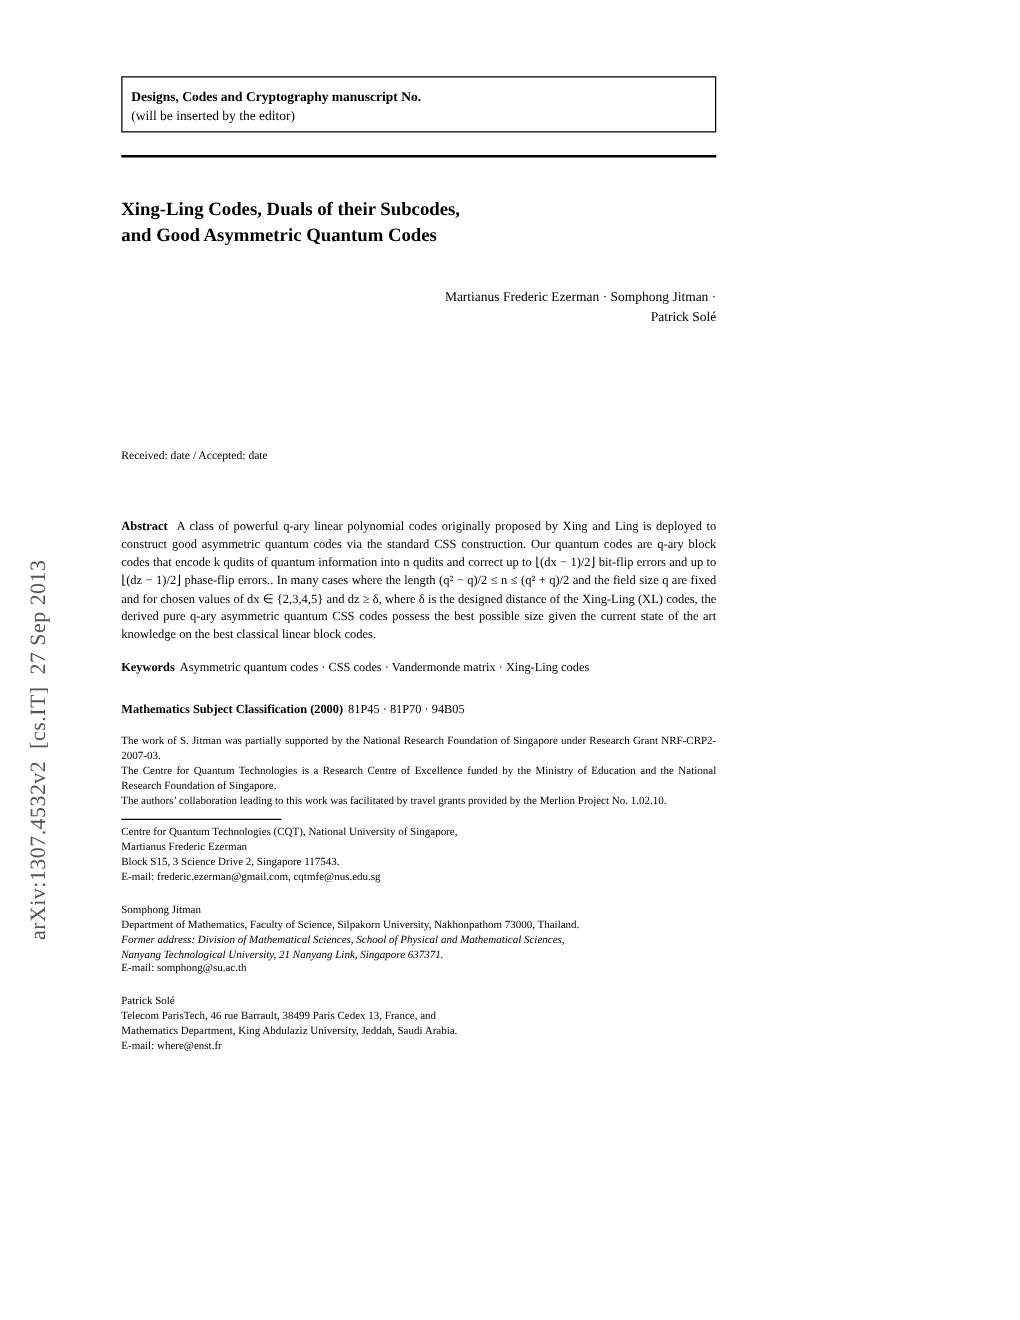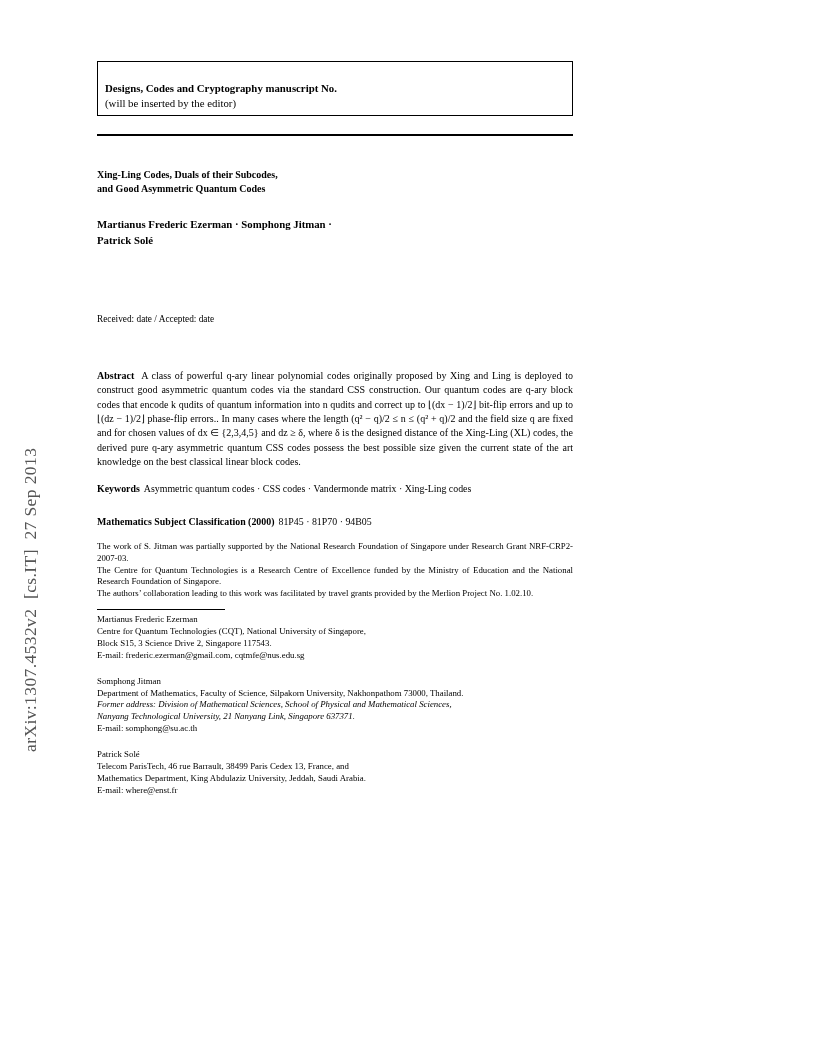--- a/index.html
+++ b/index.html
@@ -32,52 +32,53 @@
     white-space: pre;
   }
   .content {
     position: absolute;
     left: 97px;
     top: 61px;
     width: 476px;
   }
   .manuscript-box {
     border: 1px solid #000000;
-    padding: 19px 7px 5px 7px;
+    padding: 9px 7px 5px 7px;
     font-size: 10.8px;
     line-height: 1.35;
   }
   .manuscript-box .bold-line {
     font-weight: bold;
     display: block;
   }
   .manuscript-box .plain-line {
     display: block;
   }
   .top-rule {
     height: 2px;
     background: #000000;
     margin-top: 18px;
   }
   .paper-title {
     margin-top: 32px;
-    font-size: 10px;
+    font-size: 15px;
     font-weight: bold;
     line-height: 1.42;
   }
   .paper-title span { display: block; }
   .authors {
-    margin-top: 19px;
+    margin-top: 29px;
     font-size: 10.8px;
-    font-weight: bold;
+    font-weight: normal;
     line-height: 1.5;
+    text-align: right;
   }
   .authors span { display: block; }
   .dates {
-    margin-top: 66px;
+    margin-top: 98px;
     font-size: 9.3px;
   }
   .abstract {
     margin-top: 45px;
     font-size: 10px;
     line-height: 1.44;
     text-align: justify;
   }
   .abstract-label {
     font-weight: bold;
@@ -177,22 +178,22 @@
       <p>The work of S. Jitman was partially supported by the National Research Foundation of Singapore under Research Grant NRF-CRP2-2007-03.</p>
       <p>The Centre for Quantum Technologies is a Research Centre of Excellence funded by the Ministry of Education and the National Research Foundation of Singapore.</p>
       <p>The authors’ collaboration leading to this work was facilitated by travel grants provided by the Merlion Project No. 1.02.10.</p>
     </div>
 
     <div class="addr-rule"></div>
 
     <div class="addresses">
 
       <div class="addr-block">
+        <span>Centre for Quantum Technologies (CQT), National University of Singapore,</span>
         <span>Martianus Frederic Ezerman</span>
-        <span>Centre for Quantum Technologies (CQT), National University of Singapore,</span>
         <span>Block S15, 3 Science Drive 2, Singapore 117543.</span>
         <span>E-mail: frederic.ezerman@gmail.com, cqtmfe@nus.edu.sg</span>
       </div>
 
       <div class="addr-block">
         <span>Somphong Jitman</span>
         <span>Department of Mathematics, Faculty of Science, Silpakorn University, Nakhonpathom 73000, Thailand.</span>
         <span class="italic">Former address: Division of Mathematical Sciences, School of Physical and Mathematical Sciences,</span>
         <span class="italic">Nanyang Technological University, 21 Nanyang Link, Singapore 637371.</span>
         <span>E-mail: somphong@su.ac.th</span>

